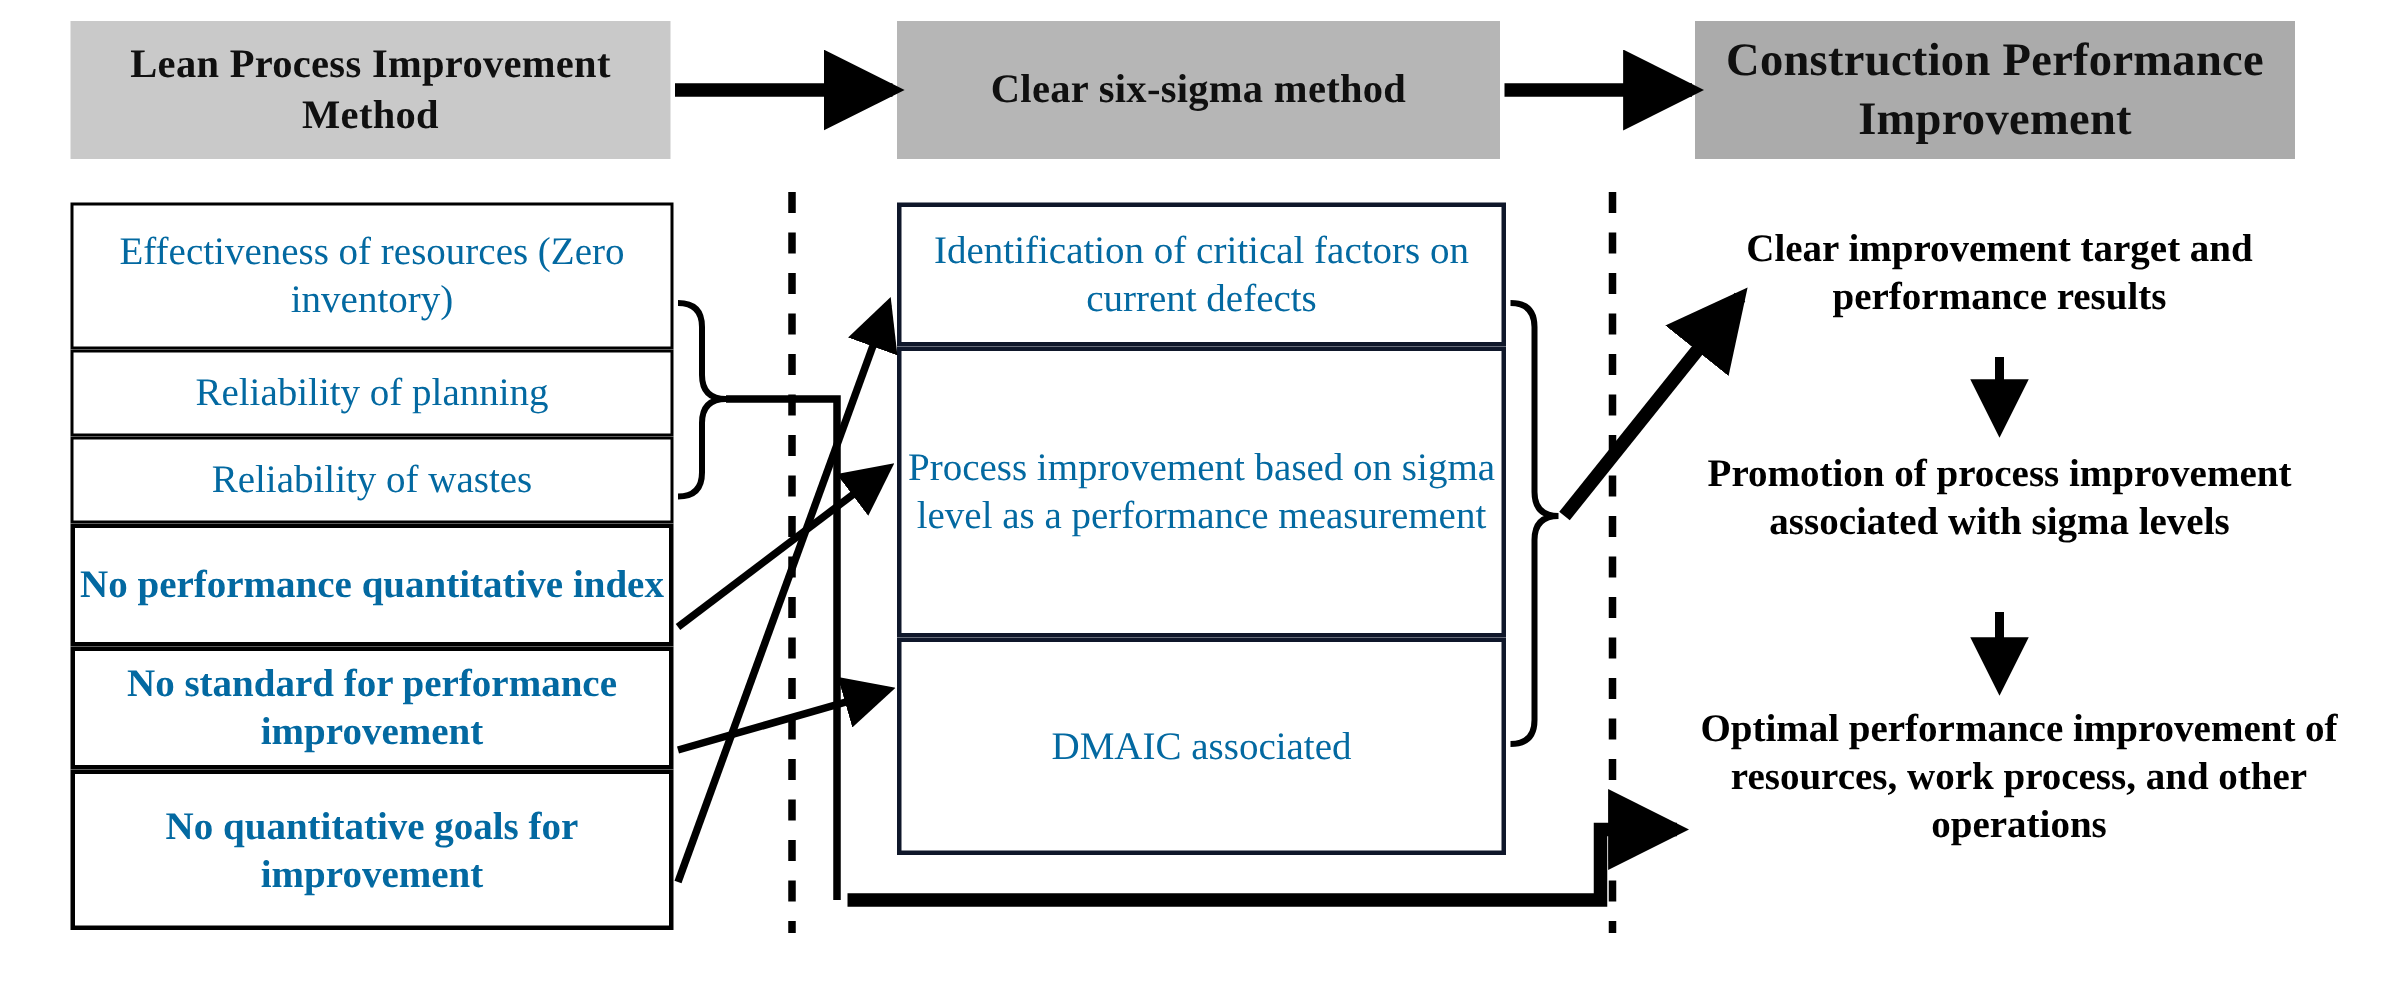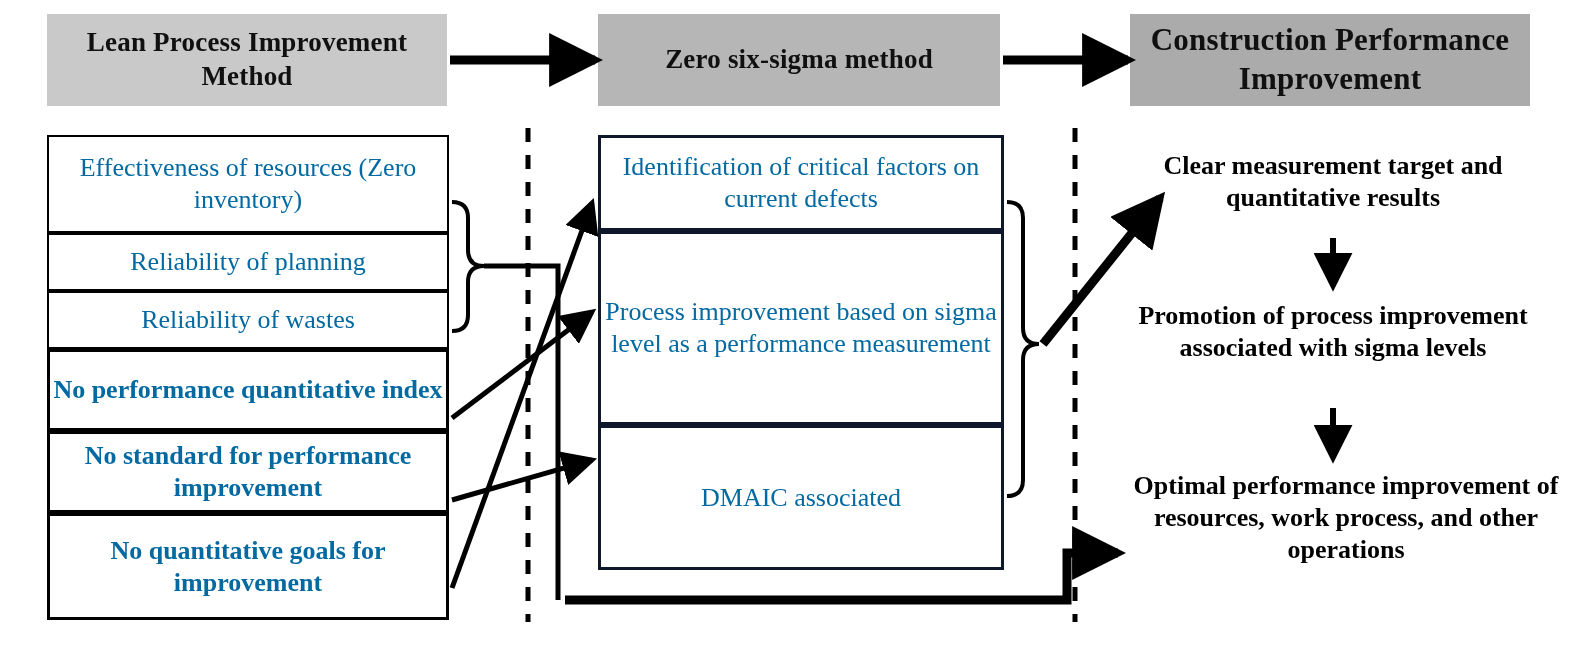--- a/index.html
+++ b/index.html
@@ -84,40 +84,40 @@
     pointer-events: none;
   }
 </style>
 </head>
 <body>
 
 <div id="stage">
 
   <div class="header-box" id="header-left">Lean Process Improvement Method</div>
 
-  <div class="header-box" id="header-mid">Zero six-sigma method</div>
+  <div class="header-box" id="header-mid">Clear six-sigma method</div>
 
   <div class="header-box" id="header-right">Construction Performance Improvement</div>
 
   <div class="left-col">
     <div class="cell" id="lcell-0">Effectiveness of resources (Zero inventory)</div>
     <div class="cell" id="lcell-1">Reliability of planning</div>
     <div class="cell" id="lcell-2">Reliability of wastes</div>
     <div class="cell bold" id="lcell-3">No performance quantitative index</div>
     <div class="cell bold" id="lcell-4">No standard for performance improvement</div>
     <div class="cell bold" id="lcell-5">No quantitative goals for improvement</div>
   </div>
 
   <div class="mid-col">
     <div class="cell" id="mcell-0">Identification of critical factors on current defects</div>
     <div class="cell" id="mcell-1">Process improvement based on sigma level as a performance measurement</div>
     <div class="cell" id="mcell-2">DMAIC associated</div>
   </div>
 
-  <div class="outcome" id="outcome-0">Clear measurement target and quantitative results</div>
+  <div class="outcome" id="outcome-0">Clear improvement target and performance results</div>
   <div class="outcome" id="outcome-1">Promotion of process improvement associated with sigma levels</div>
   <div class="outcome" id="outcome-2">Optimal performance improvement of resources, work process, and other operations</div>
 
   <svg id="overlay" viewBox="0 0 1593 670">
     <defs>
       <marker id="arrowThick" viewBox="0 0 10 10" refX="8.5" refY="5" markerWidth="6" markerHeight="6" orient="auto-start-reverse">
         <path d="M 0 0 L 10 5 L 0 10 z" fill="#000"></path>
       </marker>
       <marker id="arrowThin" viewBox="0 0 10 10" refX="8.5" refY="5" markerWidth="7" markerHeight="7" orient="auto-start-reverse">
         <path d="M 0 0 L 10 5 L 0 10 z" fill="#000"></path>

